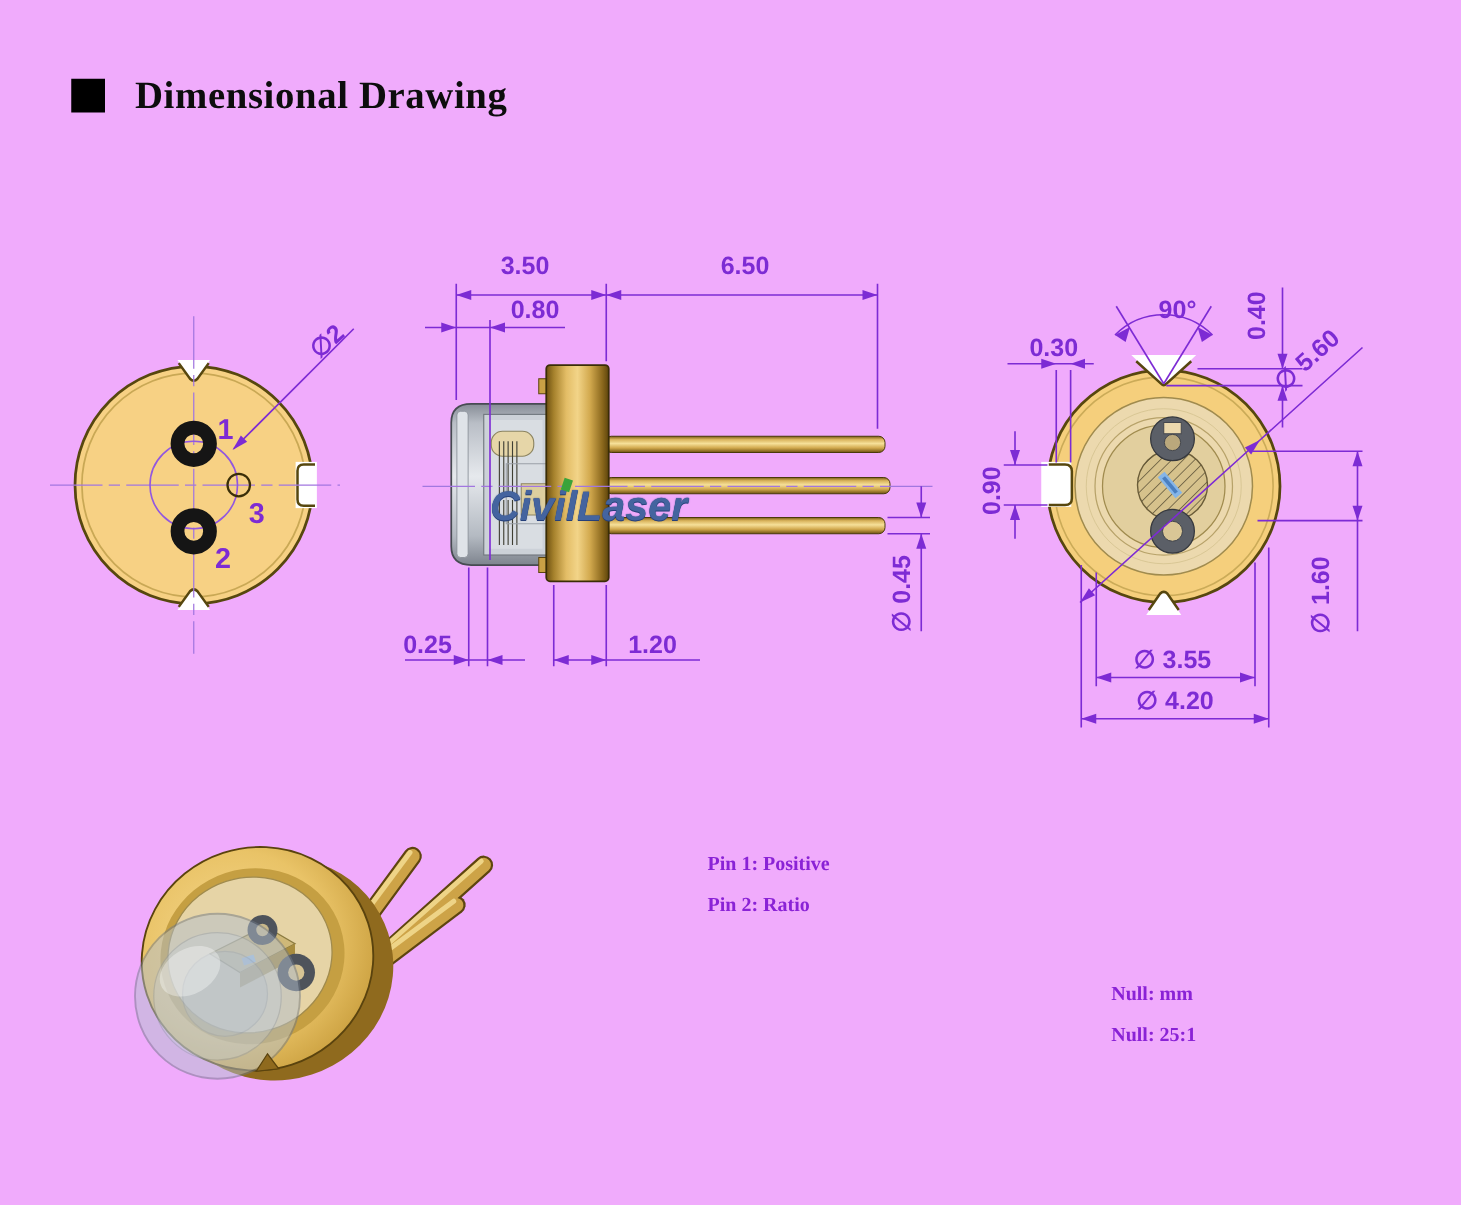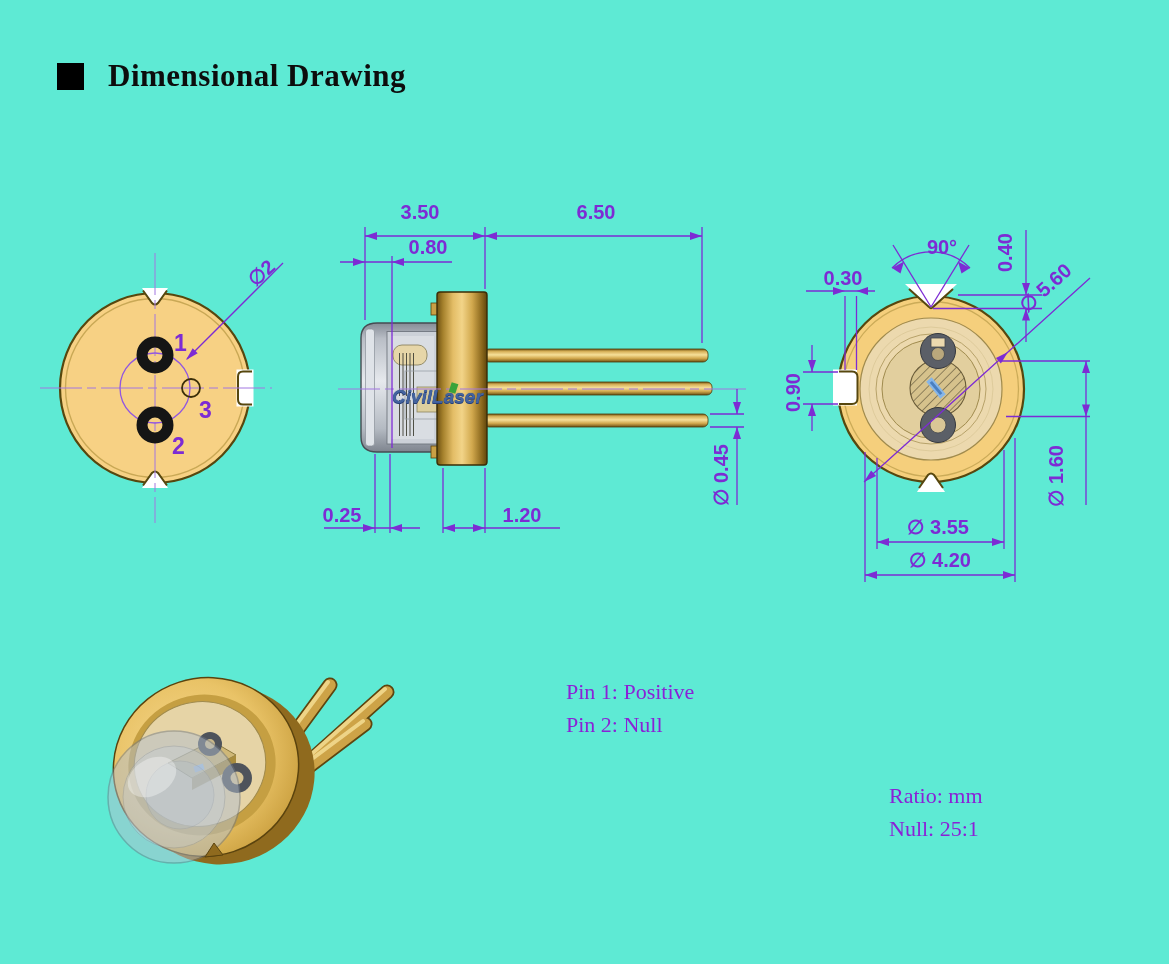--- a/index.html
+++ b/index.html
@@ -1,34 +1,34 @@
 <!DOCTYPE html>
 <html><head>
 <meta charset="utf-8">
 <style>
   html,body{margin:0;padding:0;background:#ffffff;}
-  #canvas{position:relative;width:1169px;height:964px;background:#5eead4;overflow:hidden;
+  #canvas{position:relative;width:1169px;height:964px;background:#f0abfc;overflow:hidden;
           font-family:"Liberation Sans",sans-serif;}
   .header{position:absolute;left:57px;top:58px;display:flex;align-items:center;}
   .title-bullet{display:inline-block;width:27px;height:27px;background:#000000;margin-right:24px;}
   .page-title{font-family:"Liberation Serif",serif;font-weight:bold;font-size:31px;color:#0d0d0d;
               letter-spacing:.5px;}
   svg{position:absolute;left:0;top:0;}
   .dim-line{stroke:#7d2bd4;stroke-width:1.3;fill:none;}
   .dim-arrow{fill:#7d2bd4;stroke:none;}
   .dim-text{font:bold 20px "Liberation Sans",sans-serif;fill:#7d2bd4;}
   .pin-num{font:bold 23px "Liberation Sans",sans-serif;fill:#7d2bd4;}
   .centerline{stroke:#a277e0;stroke-width:1;fill:none;stroke-dasharray:42 5 9 5;}
   .watermark{position:absolute;left:392px;top:386px;font-style:italic;font-weight:bold;
-             font-size:19px;color:#44649f;text-shadow:0 0 1px #26407a, 0 1px 0 #26407a;
+             font-size:33px;color:#44649f;text-shadow:0 0 1px #26407a, 0 1px 0 #26407a;
              letter-spacing:0px;}
   .watermark .green-tick{position:absolute;left:58px;top:-3px;width:7px;height:10px;
              background:#3aa33a;transform:rotate(18deg);}
-  .notes{position:absolute;font-family:"Liberation Serif",serif;font-weight:normal;
-         font-size:22px;color:#8a22d6;line-height:32.5px;}
+  .notes{position:absolute;font-family:"Liberation Serif",serif;font-weight:bold;
+         font-size:16px;color:#8a22d6;line-height:32.5px;}
   #pin-notes{left:566px;top:676px;}
   #unit-notes{left:889px;top:780px;}
 </style>
 </head>
 <body>
 
 <div id="canvas">
 
   <div class="header">
     <span class="title-bullet"></span>
@@ -343,21 +343,21 @@
     </g>
   </svg>
 
   <div class="watermark">
     <span>CivilLaser</span>
     <span class="green-tick"></span>
   </div>
 
   <div class="notes" id="pin-notes">
     <div>Pin 1: Positive</div>
-    <div>Pin 2: Null</div>
+    <div>Pin 2: Ratio</div>
   </div>
 
   <div class="notes" id="unit-notes">
-    <div>Ratio: mm</div>
+    <div>Null: mm</div>
     <div>Null: 25:1</div>
   </div>
 
 </div>
 
 </body></html>

